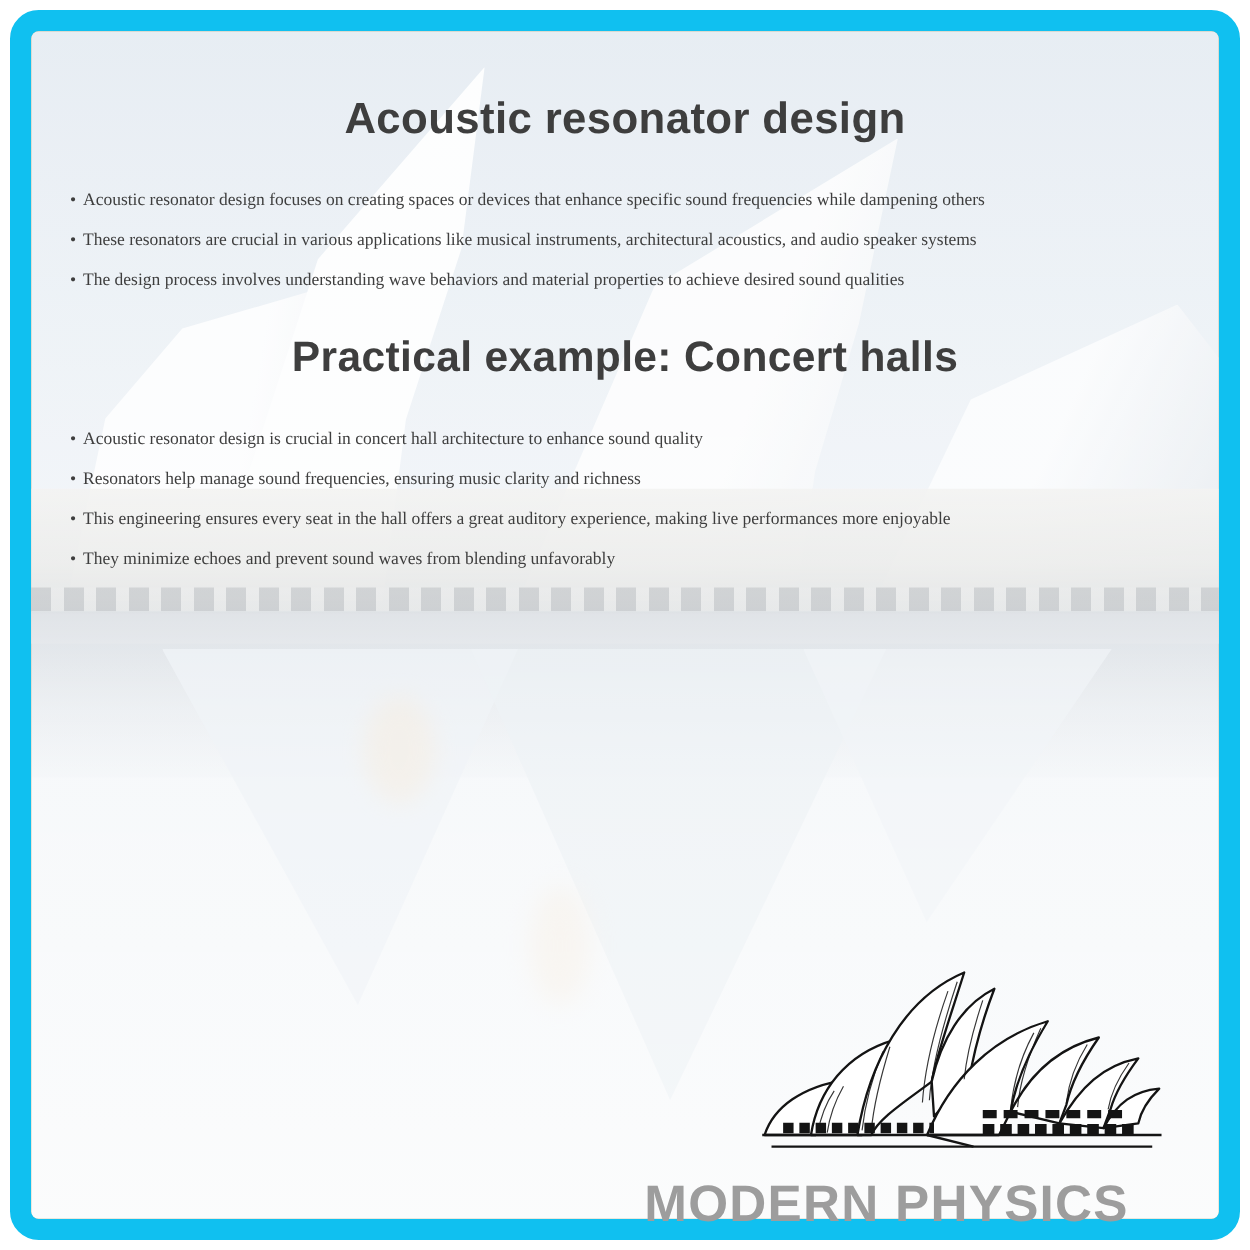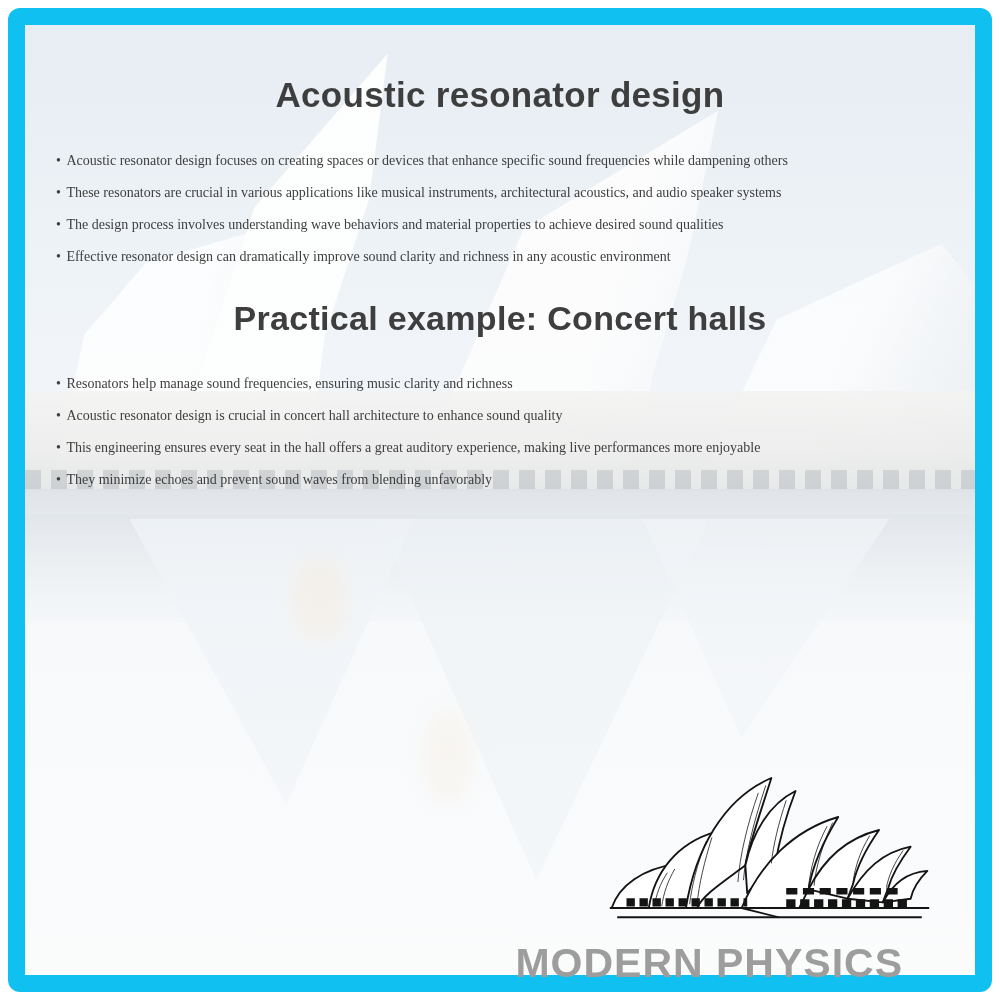--- a/index.html
+++ b/index.html
@@ -5,21 +5,21 @@
   html,body { margin:0; padding:0; background:#ffffff; }
   .stage {
     position:relative; width:1000px; height:1000px;
     font-family:"Liberation Sans", sans-serif;
     --accent:#10c0f0; --text:#3e3e3e; --brand:#9d9d9d; --ink:#141414;
     background:#ffffff; overflow:hidden;
   }
   .card {
     position:absolute; inset:8px;
     border:17px solid var(--accent);
-    border-radius:12px;
+    border-radius:23px;
     overflow:hidden;
     background:#fdba74;
   }
   
   .bg, .bg > div { position:absolute; }
   .bg { inset:0; }
   .sky { inset:0; background:linear-gradient(180deg,#dde6ee 0%,#e8eef4 35%,#eff3f7 55%,#f5f7f9 100%); }
   .sail { position:absolute; }
   .sail-left   { left:3%;  top:20%; width:27%; height:28%;
     clip-path:polygon(0 100%, 12% 45%, 36% 18%, 100% 0, 76% 52%, 68% 100%);
@@ -141,26 +141,25 @@
         </g>
       </svg>
     </div>
 
     <div class="content">
       <h1 class="title">Acoustic resonator design</h1>
       <ul class="bullets">
           <li><span class="bullet-marker">• </span><span>Acoustic resonator design focuses on creating spaces or devices that enhance specific sound frequencies while dampening others</span></li>
           <li><span class="bullet-marker">• </span><span>These resonators are crucial in various applications like musical instruments, architectural acoustics, and audio speaker systems</span></li>
           <li><span class="bullet-marker">• </span><span>The design process involves understanding wave behaviors and material properties to achieve desired sound qualities</span></li>
-          <li><span class="bullet-marker">• </span><span>Effective resonator design can dramatically improve sound clarity and richness in any acoustic environment</span></li>
         </ul>
       <h2 class="subtitle">Practical example: Concert halls</h2>
       <ul class="bullets">
+          <li><span class="bullet-marker">• </span><span>Acoustic resonator design is crucial in concert hall architecture to enhance sound quality</span></li>
           <li><span class="bullet-marker">• </span><span>Resonators help manage sound frequencies, ensuring music clarity and richness</span></li>
-          <li><span class="bullet-marker">• </span><span>Acoustic resonator design is crucial in concert hall architecture to enhance sound quality</span></li>
           <li><span class="bullet-marker">• </span><span>This engineering ensures every seat in the hall offers a great auditory experience, making live performances more enjoyable</span></li>
           <li><span class="bullet-marker">• </span><span>They minimize echoes and prevent sound waves from blending unfavorably</span></li>
         </ul>
     </div>
 
   </div>
 
   <div class="brand">MODERN PHYSICS</div>
 </div>
 

